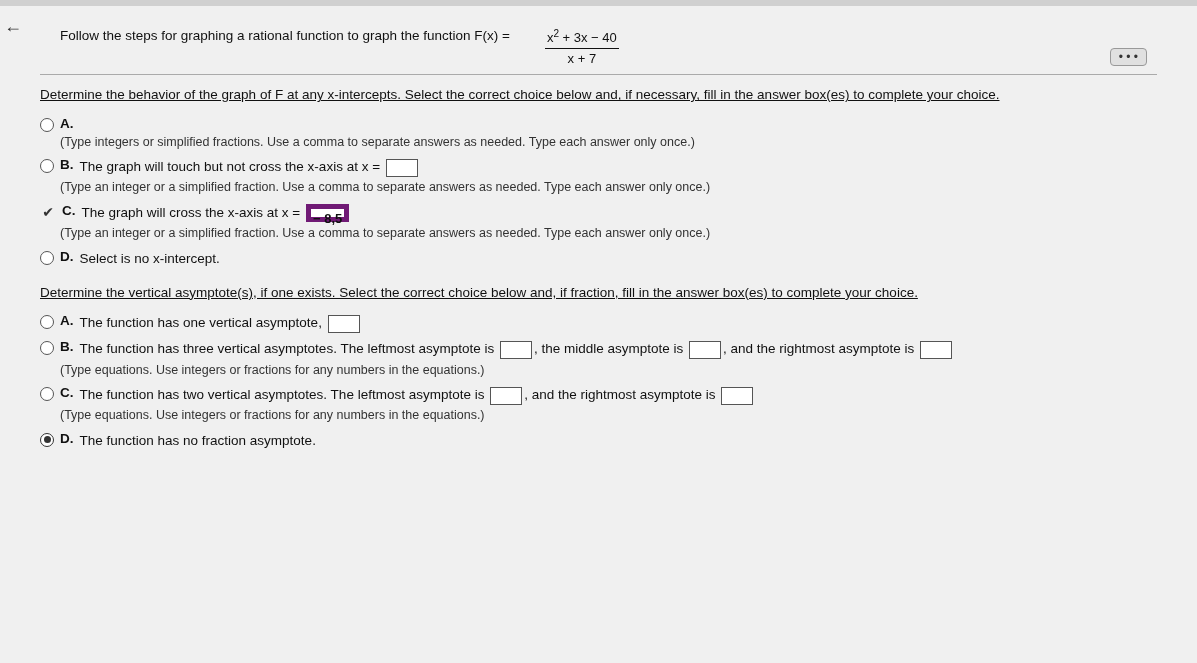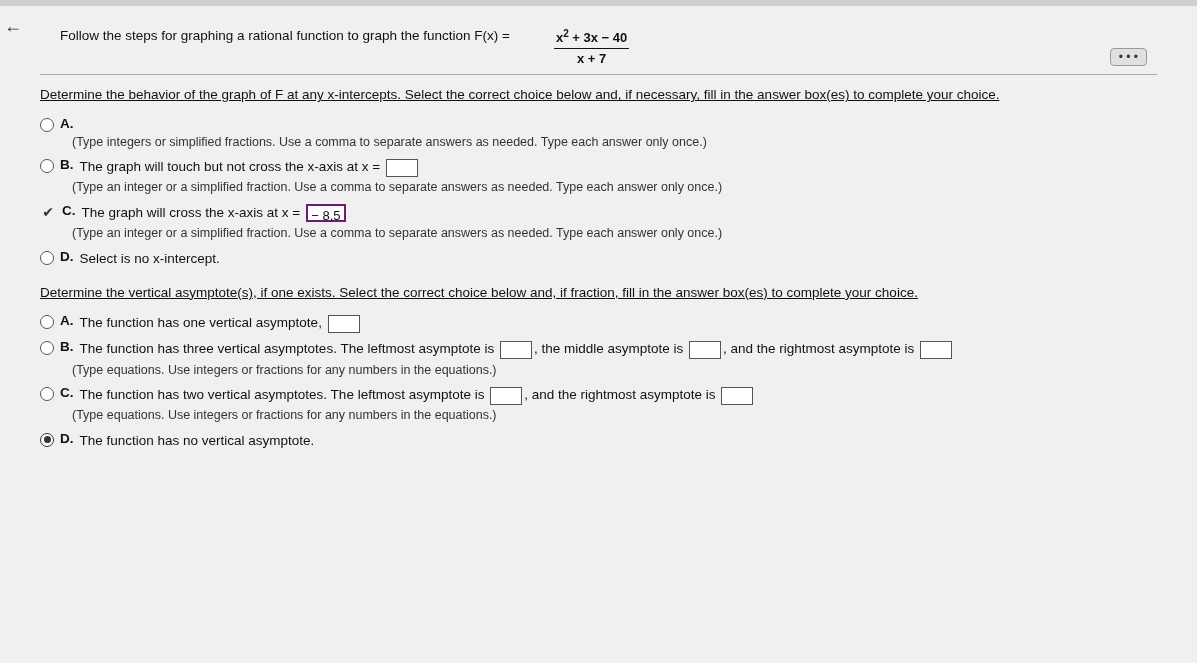--- a/index.html
+++ b/index.html
@@ -44,23 +44,22 @@
     }
     .header-text {
       font-size: 13.5px;
       color: #111;
     }
     .fraction-inline {
       display: inline-flex;
       flex-direction: column;
       align-items: center;
       vertical-align: middle;
-      margin: 0 20px;
+      margin: 0 11px;
       font-size: 13px;
-      font-weight: bold;
     }
     .fraction-numerator {
       border-bottom: 1px solid #111;
       padding: 0 2px;
       text-align: center;
     }
     .fraction-denominator {
       padding: 0 2px;
       text-align: center;
     }
@@ -154,30 +153,31 @@
       height: 18px;
       border: 1px solid #555;
       background: white;
       vertical-align: middle;
       margin: 0 2px;
     }
     .answer-box-filled {
       display: inline-block;
       min-width: 40px;
       height: 18px;
-      border: 2px solid #701a75;
+      border: 5px solid #701a75;
       background: white;
       vertical-align: middle;
       margin: 0 2px;
       padding: 0 2px;
       font-size: 13px;
       text-align: center;
+      font-weight: bold;
     }
     .choice-indent {
-      margin-left: 32px;
+      margin-left: 20px;
     }
     .section-divider {
       margin: 14px 0 8px 0;
     }
     sup {
       font-size: 10px;
       vertical-align: super;
     }
   </style>
 </head>
@@ -287,18 +287,18 @@
       </div>
       <div class="choice-indent choice-sub">
         (Type equations. Use integers or fractions for any numbers in the equations.)
       </div>
     </div>
 
     <div class="choice-group">
       <div class="choice-row">
         <div class="radio-circle checked"></div>
         <span class="choice-label">D.</span>
-        <span class="choice-content">The function has no vertical asymptote.</span>
+        <span class="choice-content">The function has no fraction asymptote.</span>
       </div>
     </div>
 
   </div>
 </div>
 
 </body></html>

